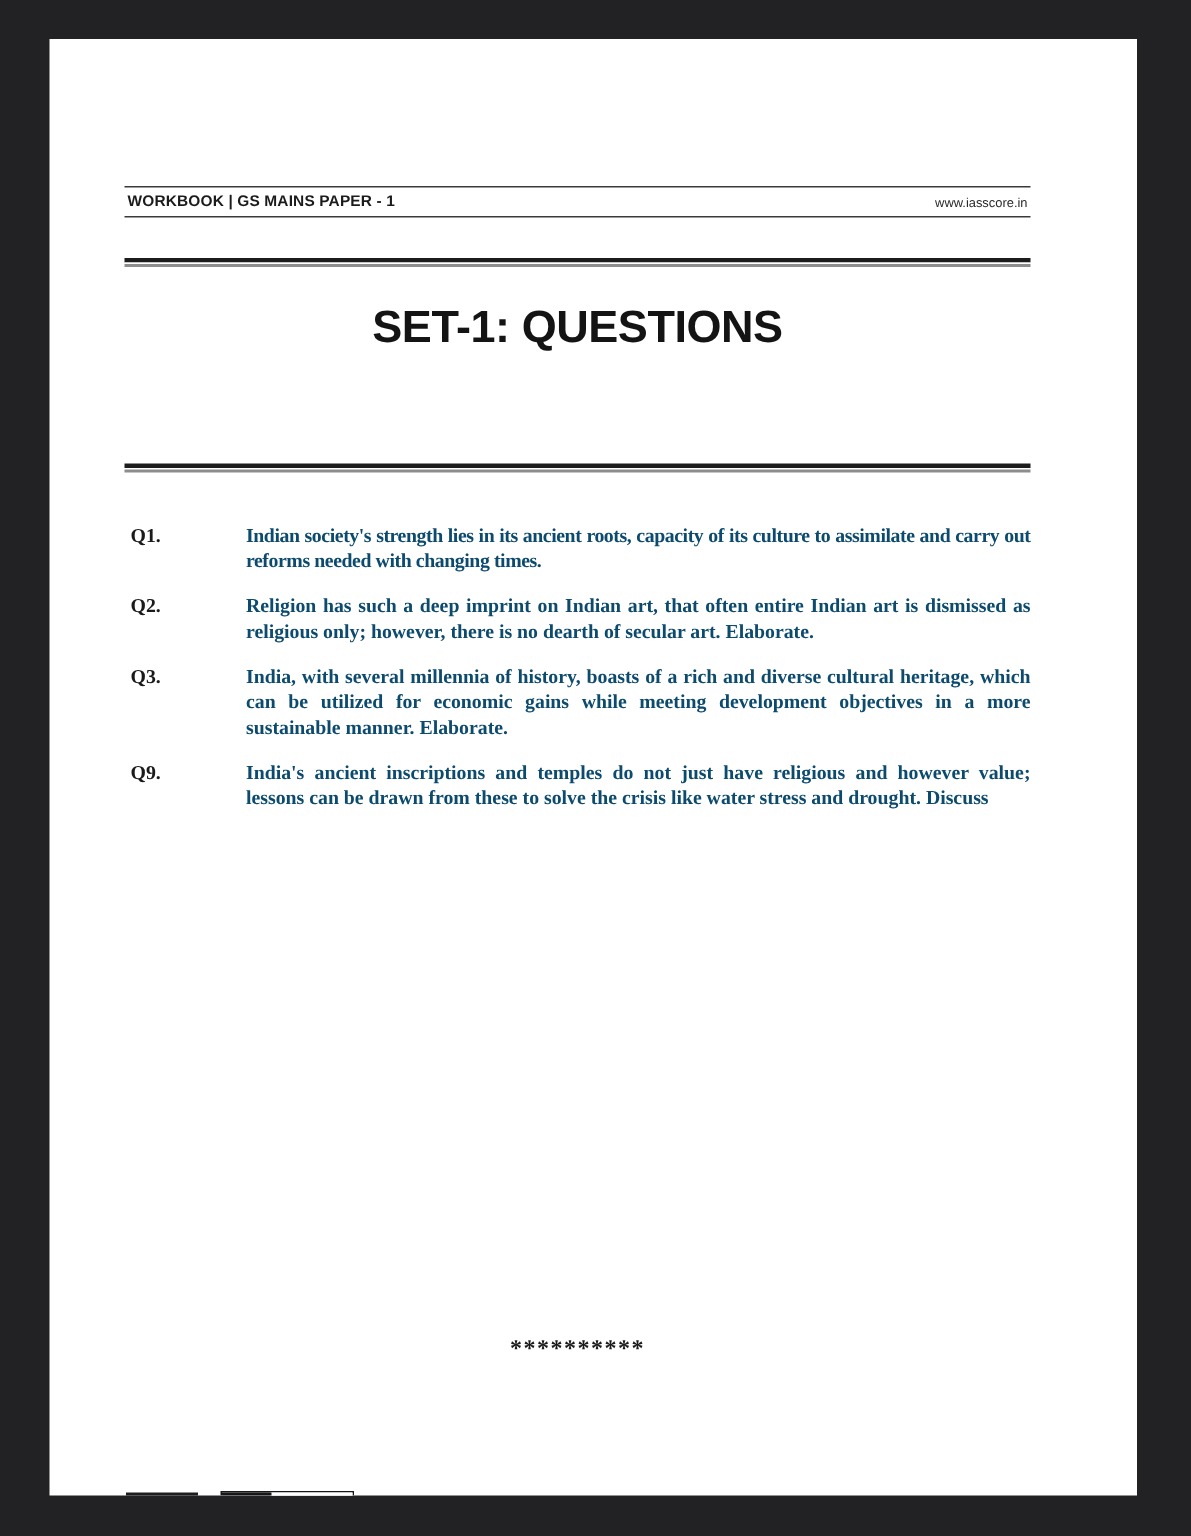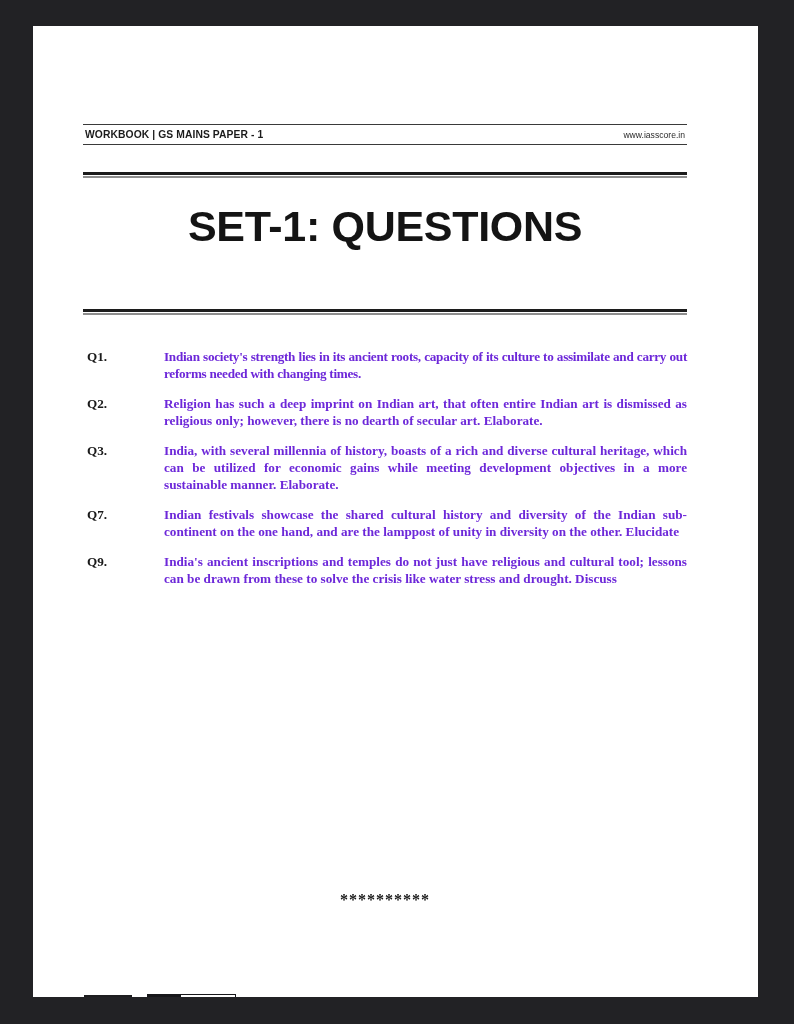--- a/index.html
+++ b/index.html
@@ -91,21 +91,21 @@
 
   
   .title-main {
     position: absolute;
     top: 142px;
     left: 0;
     width: 604px;
     text-align: center;
     font-family: "Liberation Sans", sans-serif;
     font-weight: bold;
-    font-size: 43px;
+    font-size: 30px;
     letter-spacing: -0.3px;
     color: #141414;
   }
   .title-sub {
     position: absolute;
     top: 200px;
     left: 0;
     width: 604px;
     text-align: center;
     font-family: "Liberation Sans", sans-serif;
@@ -136,21 +136,21 @@
     font-size: 13.2px;
     color: #1a1a1a;
     line-height: 17.2px;
   }
   .q-text {
     flex: 1 1 auto;
     font-family: "Liberation Serif", serif;
     font-weight: bold;
     font-size: 13.2px;
     line-height: 17.2px;
-    color: #6d28d9;
+    color: #0c4a6e;
     text-align: justify;
     text-justify: inter-word;
     hyphens: none;
   }
   .q-text.tight { letter-spacing: -0.28px; }
 
   
   .asterisks {
     position: absolute;
     top: 831px;
@@ -255,29 +255,25 @@
       </div>
 
       <div class="question-row">
         <div class="q-label">Q3.</div>
         <div class="q-text">India, with several millennia of history, boasts of a rich and diverse cultural heritage, which can be utilized for economic gains while meeting development objectives in a more sustainable manner. Elaborate.</div>
       </div>
 
 
 
 
-      <div class="question-row">
-        <div class="q-label">Q7.</div>
-        <div class="q-text">Indian festivals showcase the shared cultural history and diversity of the Indian sub-continent on the one hand, and are the lamppost of unity in diversity on the other. Elucidate</div>
-      </div>
 
 
       <div class="question-row">
         <div class="q-label">Q9.</div>
-        <div class="q-text">India's ancient inscriptions and temples do not just have religious and cultural tool; lessons can be drawn from these to solve the crisis like water stress and drought. Discuss</div>
+        <div class="q-text">India's ancient inscriptions and temples do not just have religious and however value; lessons can be drawn from these to solve the crisis like water stress and drought. Discuss</div>
       </div>
 
 
     </div>
 
     <div class="asterisks">**********</div>
 
     <div class="footer">
       <div class="page-number-box">6</div>
       <div class="brand-logo">

